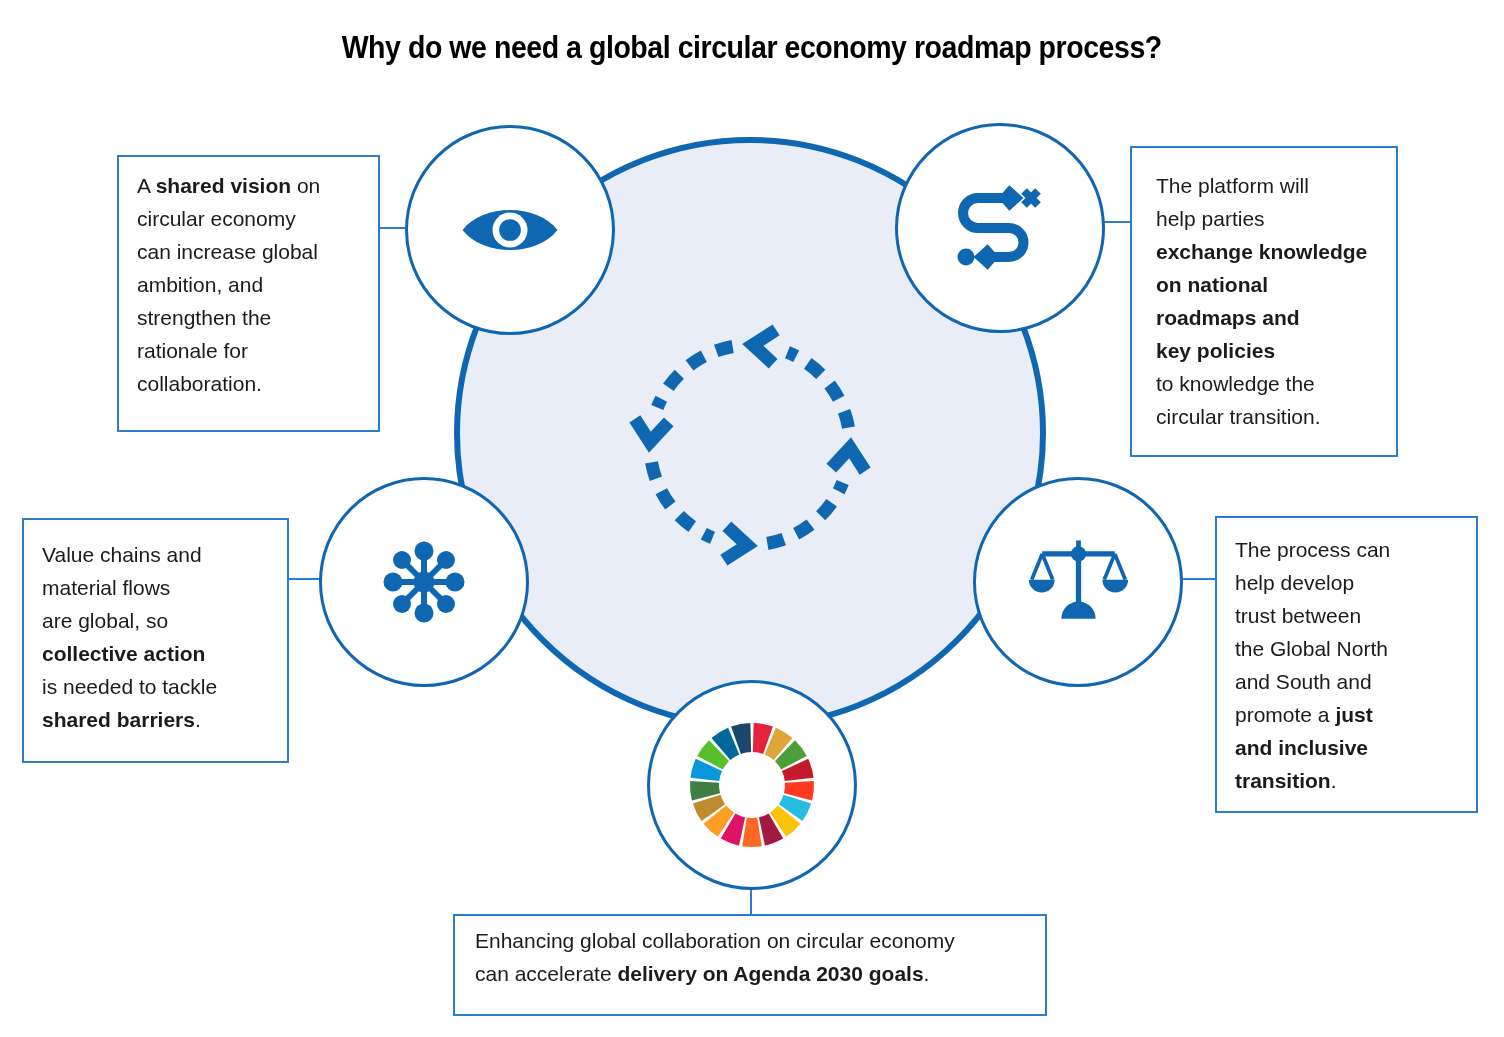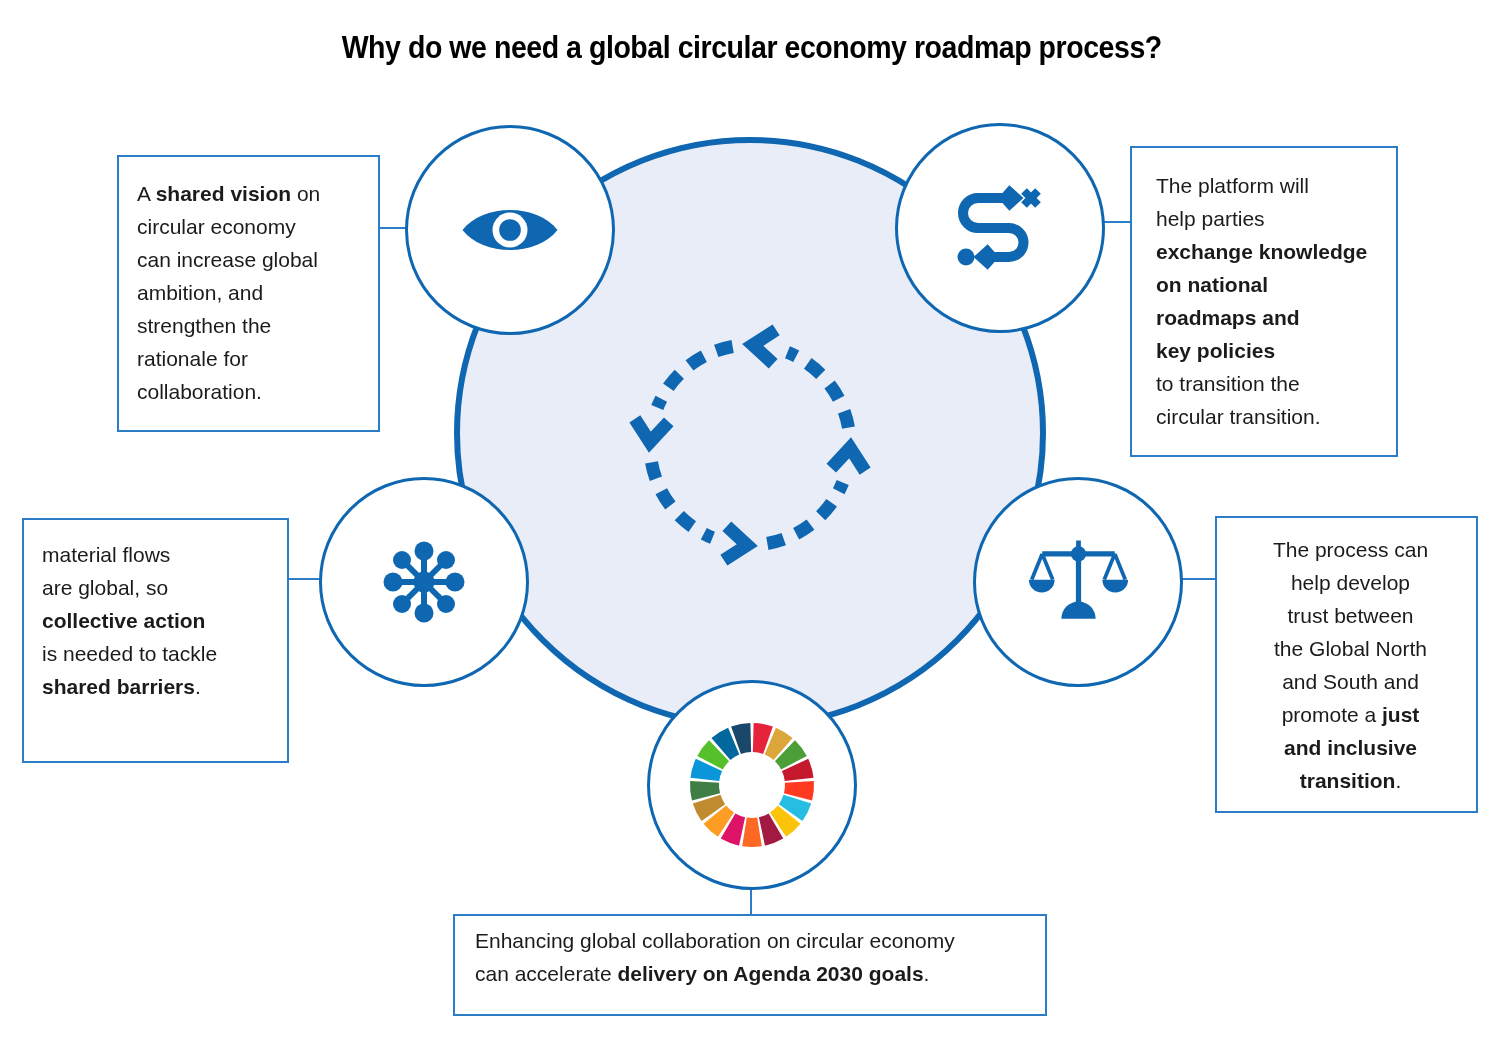--- a/index.html
+++ b/index.html
@@ -34,24 +34,24 @@
   #conn-knowledge{left:1103px;top:221px;width:30px;height:2px;}
   #conn-collective{left:287px;top:578px;width:35px;height:2px;}
   #conn-trust{left:1182px;top:578px;width:36px;height:2px;}
   #conn-agenda{left:750px;top:886px;width:2px;height:30px;}
   .box{
     position:absolute;background:#fff;border:2px solid var(--boxborder);
     box-sizing:border-box;color:var(--text);font-size:21px;line-height:33px;
     z-index:2;
   }
   .box b{font-weight:700;}
-  #box-vision{left:117px;top:155px;width:263px;height:277px;padding:20px 16px 16px 18px;}
+  #box-vision{left:117px;top:155px;width:263px;height:277px;padding:12px 16px 16px 18px;}
   #box-knowledge{left:1130px;top:146px;width:268px;height:311px;padding:21px 6px 16px 24px;}
   #box-collective{left:22px;top:518px;width:267px;height:245px;padding:18px 10px 14px 18px;}
-  #box-trust{left:1215px;top:516px;width:263px;height:297px;padding:15px 10px 5px 18px;text-align:center;}
+  #box-trust{left:1215px;top:516px;width:263px;height:297px;padding:15px 10px 5px 18px;}
   #box-agenda{left:453px;top:914px;width:594px;height:102px;padding:8px 12px 12px 20px;}
   .ic-stroke{stroke:var(--primary);fill:none;}
   .ic-fill{fill:var(--primary);}
   .ic-white{fill:#fff;}
 </style>
 </head>
 <body>
 
 <div id="canvas">
 
@@ -165,24 +165,25 @@
       <div><span>rationale for</span></div>
       <div><span>collaboration.</span></div>
     </div>
   <div class="box" id="box-knowledge">
       <div><span>The platform will</span></div>
       <div><span>help parties</span></div>
       <div><b>exchange knowledge</b></div>
       <div><b>on national</b></div>
       <div><b>roadmaps and</b></div>
       <div><b>key policies</b></div>
-      <div><span>to transition the</span></div>
+      <div><span>to knowledge the</span></div>
       <div><span>circular transition.</span></div>
     </div>
   <div class="box" id="box-collective">
+      <div><span>Value chains and</span></div>
       <div><span>material flows</span></div>
       <div><span>are global, so</span></div>
       <div><b>collective action</b></div>
       <div><span>is needed to tackle</span></div>
       <div><b>shared barriers</b><span>.</span></div>
     </div>
   <div class="box" id="box-trust">
       <div><span>The process can</span></div>
       <div><span>help develop</span></div>
       <div><span>trust between</span></div>

